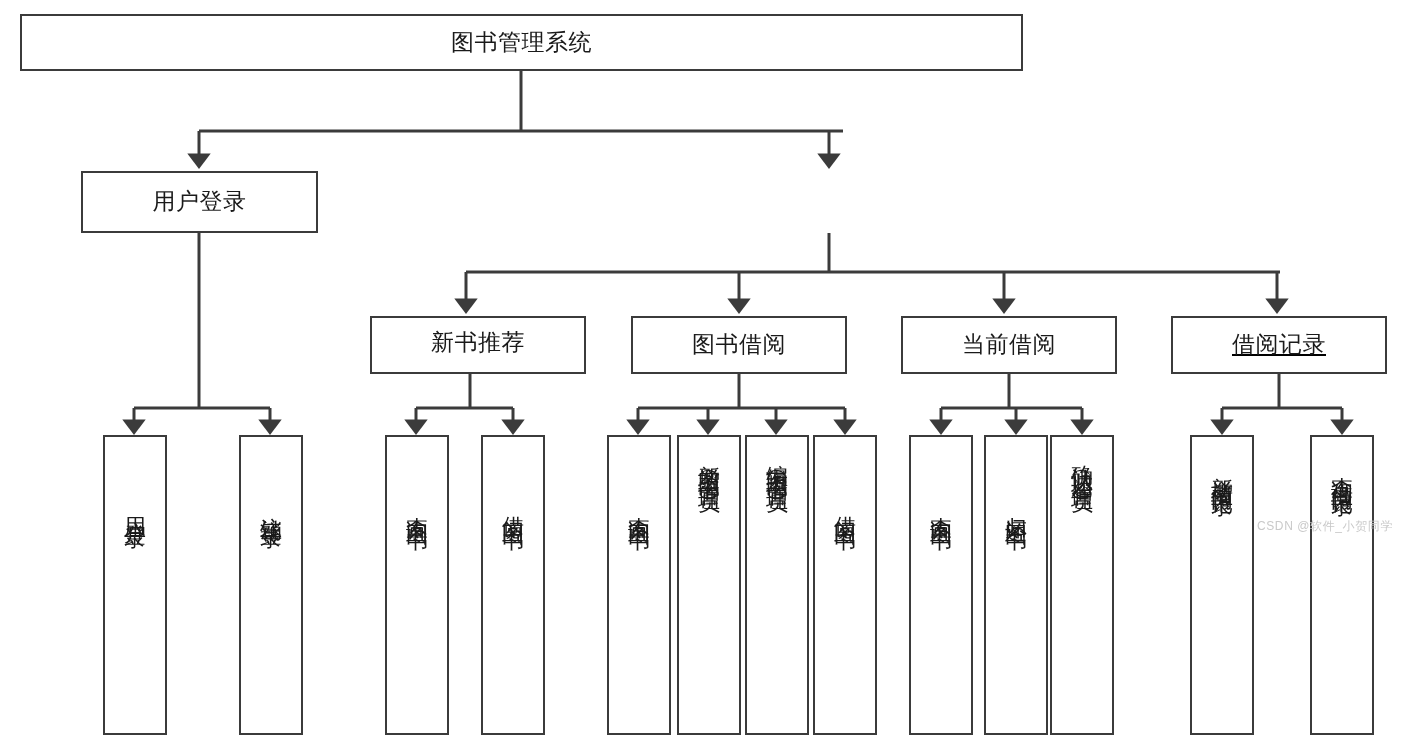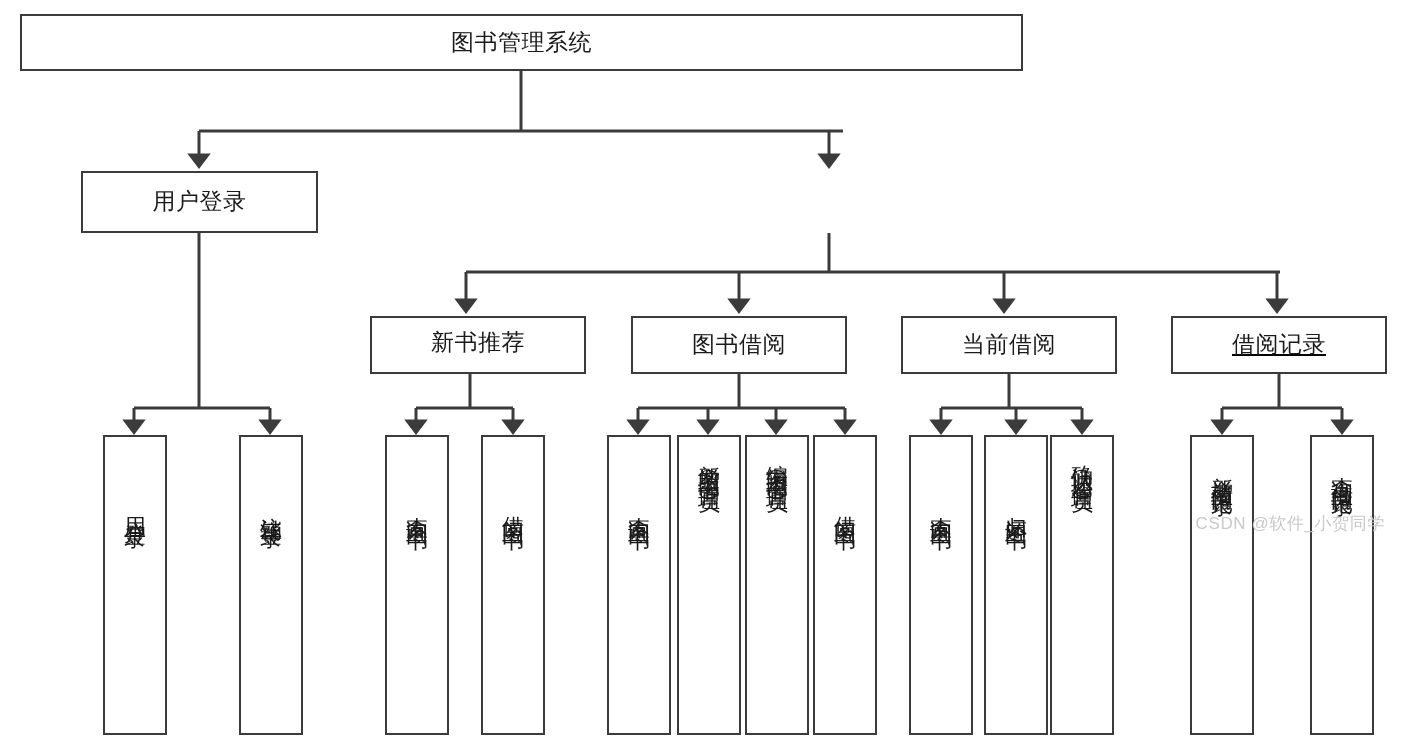--- a/index.html
+++ b/index.html
@@ -64,24 +64,24 @@
   #connectors {
     position: absolute;
     left: 0;
     top: 0;
     width: 1405px;
     height: 747px;
     pointer-events: none;
   }
   #watermark {
     position: absolute;
-    right: 20px;
+    right: 12px;
     bottom: 6px;
     color: #c9c9c9;
-    font-size: 17px;
+    font-size: 12px;
     letter-spacing: 0.6px;
     white-space: nowrap;
     text-align: right;
   }
 </style>
 </head>
 <body>
 
 <div id="diagram-root">
 

